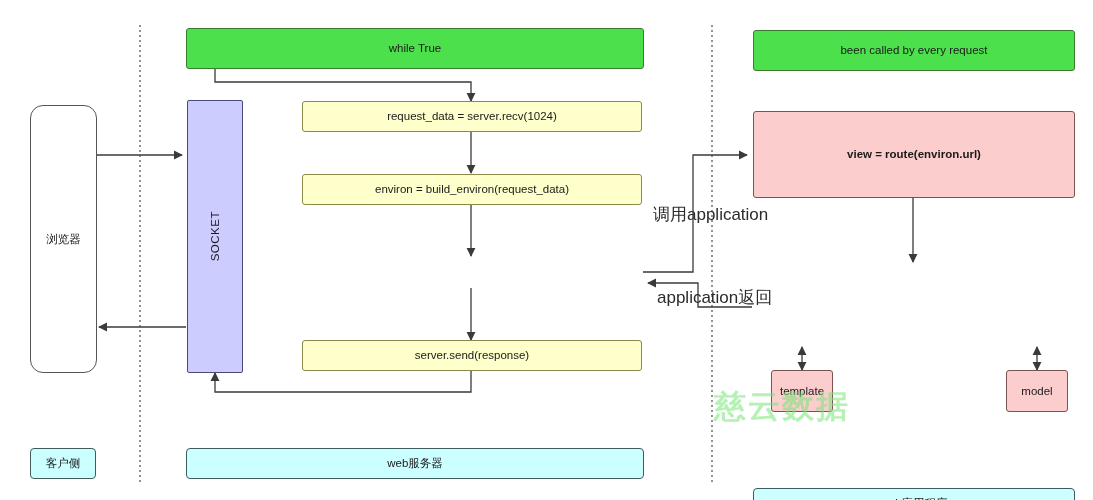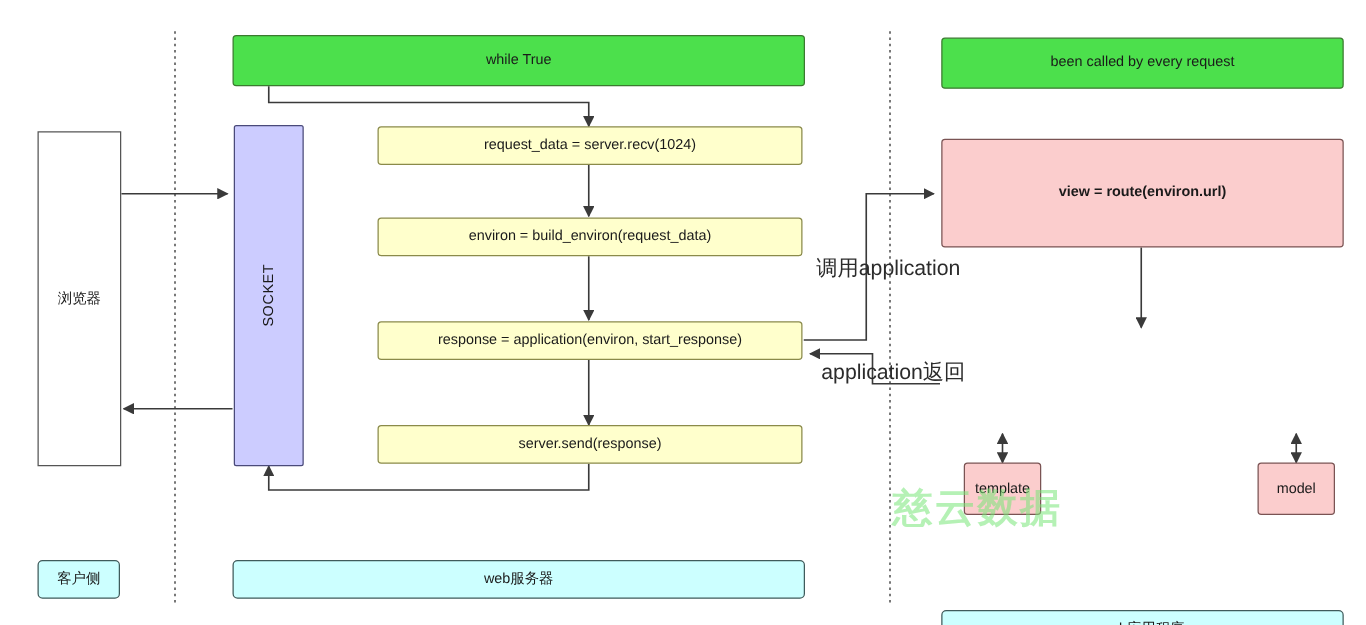--- a/index.html
+++ b/index.html
@@ -48,21 +48,21 @@
     border-radius: 4px;
   }
   .node-purple {
     background: #ccccff;
     border: 1px solid #4a4a7a;
     border-radius: 2px;
   }
   .node-plain {
     background: #ffffff;
     border: 1px solid #555555;
-    border-radius: 0;
+    border-radius: 13px;
   }
   .vertical-label {
     writing-mode: vertical-rl;
     transform: rotate(180deg);
     letter-spacing: 0.5px;
     font-size: 11.5px;
   }
   .edge-label {
     position: absolute;
     font-size: 17px;
@@ -154,23 +154,20 @@
   </div>
 
   <div class="node node-yellow" style="left:302px; top:101px; width:340px; height:31px;">
     <span>request_data = server.recv(1024)</span>
   </div>
 
   <div class="node node-yellow" style="left:302px; top:174px; width:340px; height:31px;">
     <span>environ = build_environ(request_data)</span>
   </div>
 
-  <div class="node node-yellow" style="left:302px; top:257px; width:340px; height:31px;">
-    <span>response = application(environ, start_response)</span>
-  </div>
 
   <div class="node node-yellow" style="left:302px; top:340px; width:340px; height:31px;">
     <span>server.send(response)</span>
   </div>
 
   <div class="node node-pink" style="left:753px; top:111px; width:322px; height:87px;font-weight:bold;">
     <span>view = route(environ.url)</span>
   </div>
 
 

